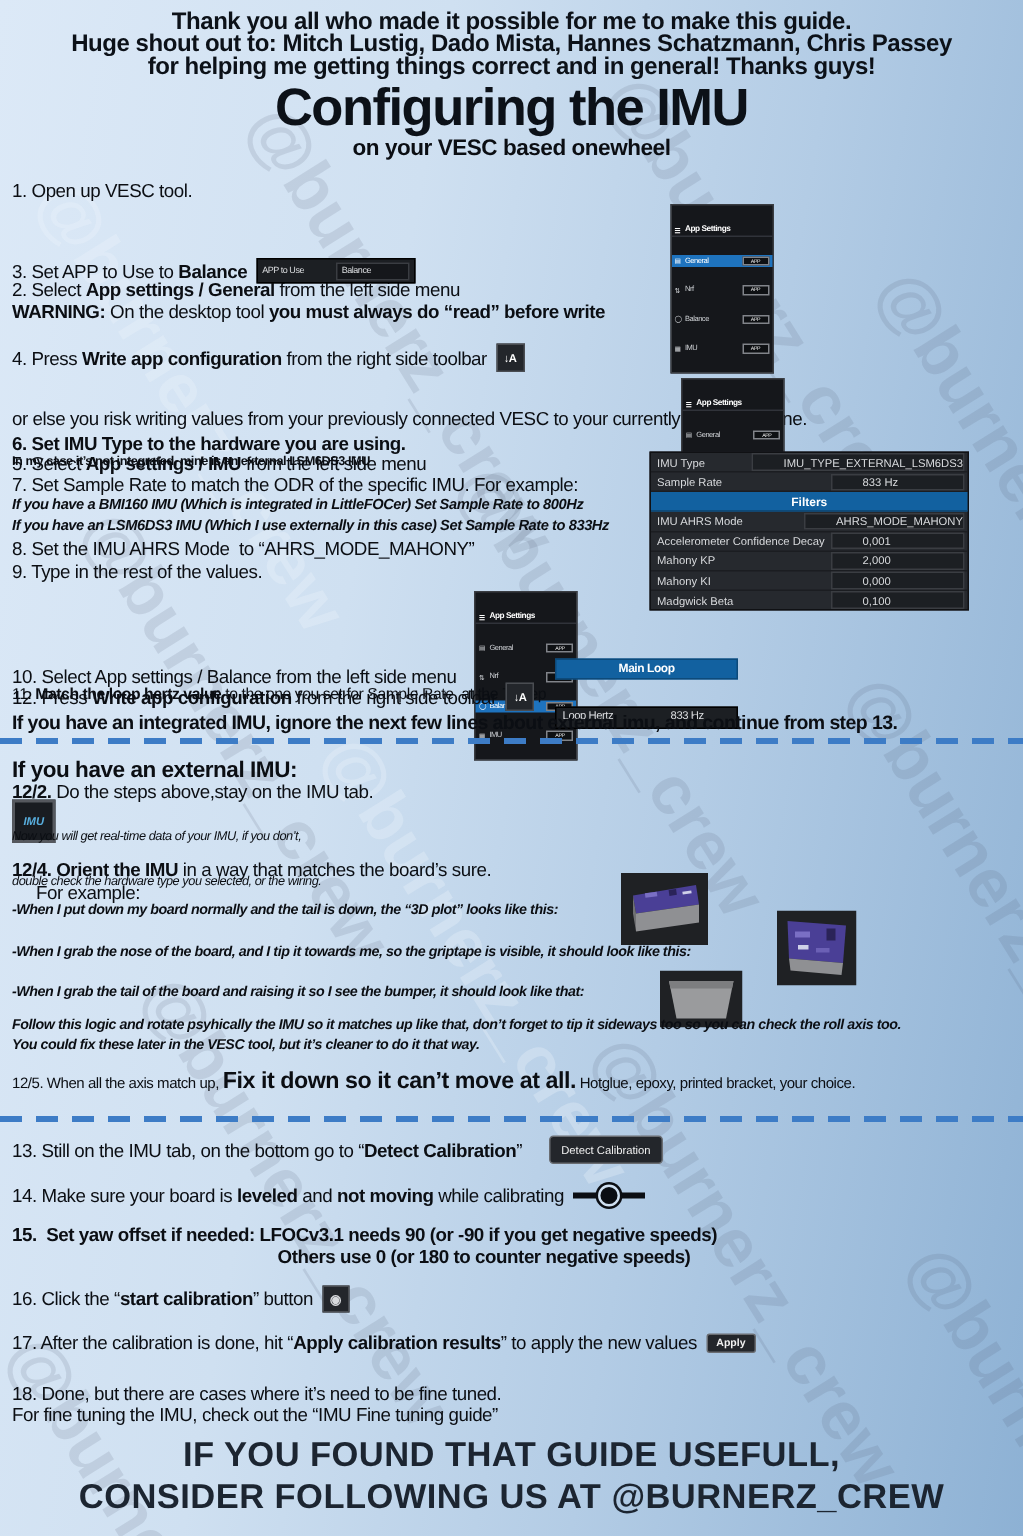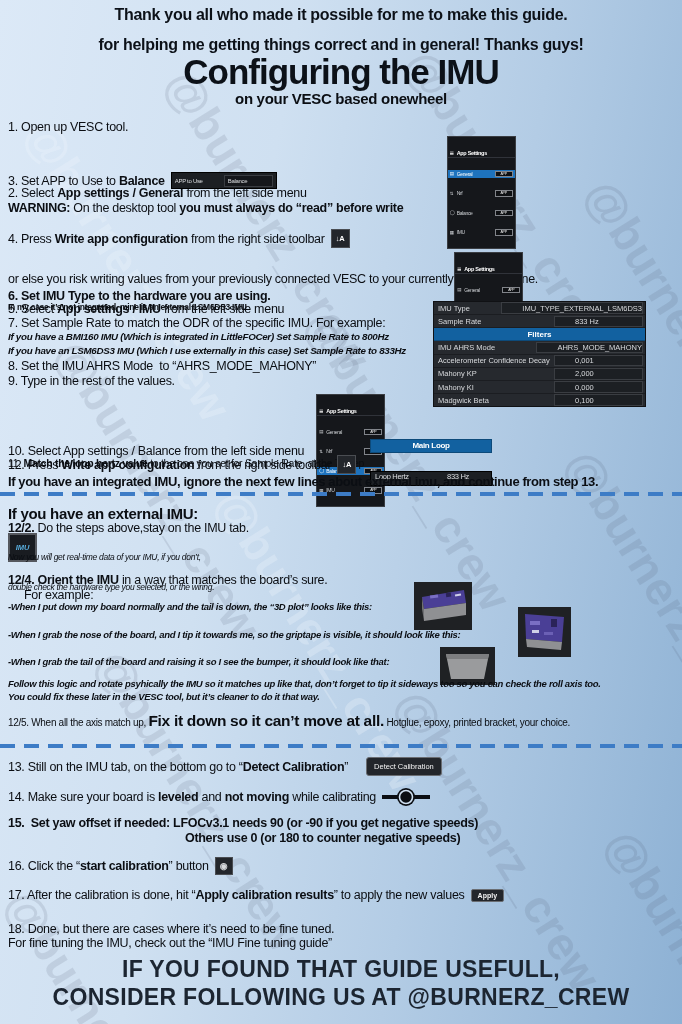--- a/index.html
+++ b/index.html
@@ -80,20 +80,21 @@
   <span class="wm" style="left:90px;top:330px;">@burnerz_crew</span>
   <span class="wm" style="left:340px;top:300px;">@burnerz_crew</span>
   <span class="wm light" style="left:250px;top:480px;">@burnerz_crew</span>
   <span class="wm" style="left:600px;top:440px;">@burnerz_crew</span>
   <span class="wm" style="left:130px;top:640px;">@burnerz_crew</span>
   <span class="wm" style="left:430px;top:680px;">@burnerz_crew</span>
   <span class="wm" style="left:40px;top:880px;">@burnerz_crew</span>
   <span class="wm" style="left:640px;top:820px;">@burnerz_crew</span>
 
   <div class="line center thanks" style="top:6px;"><span>Thank you all who made it possible for me to make this guide.</span></div>
+  <div class="line center thanks" style="top:21px;"><span>Huge shout out to: Mitch Lustig, Dado Mista, Hannes Schatzmann, Chris Passey</span></div>
   <div class="line center thanks" style="top:36px;"><span>for helping me getting things correct and in general! Thanks guys!</span></div>
   <div class="line center title" style="top:52px;"><span>Configuring the IMU</span></div>
   <div class="line center sub" style="top:90px;"><span>on your VESC based onewheel</span></div>
 
   <div class="line" style="top:120px;"><span>1. Open up VESC tool.</span></div>
 
   <div class="line" style="top:136px;">
     <span><span>2. Select </span><span class="b">App settings / General</span><span> from the left side menu</span></span>
     <span style="width:128px;"></span>
     <div class="appmenu">

